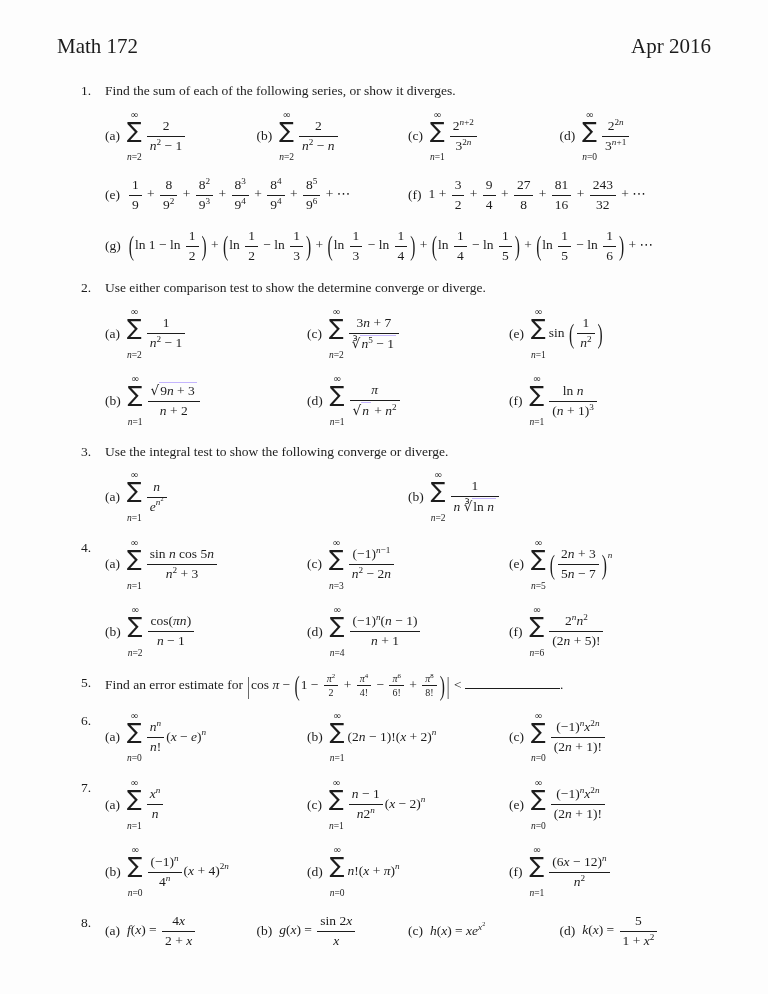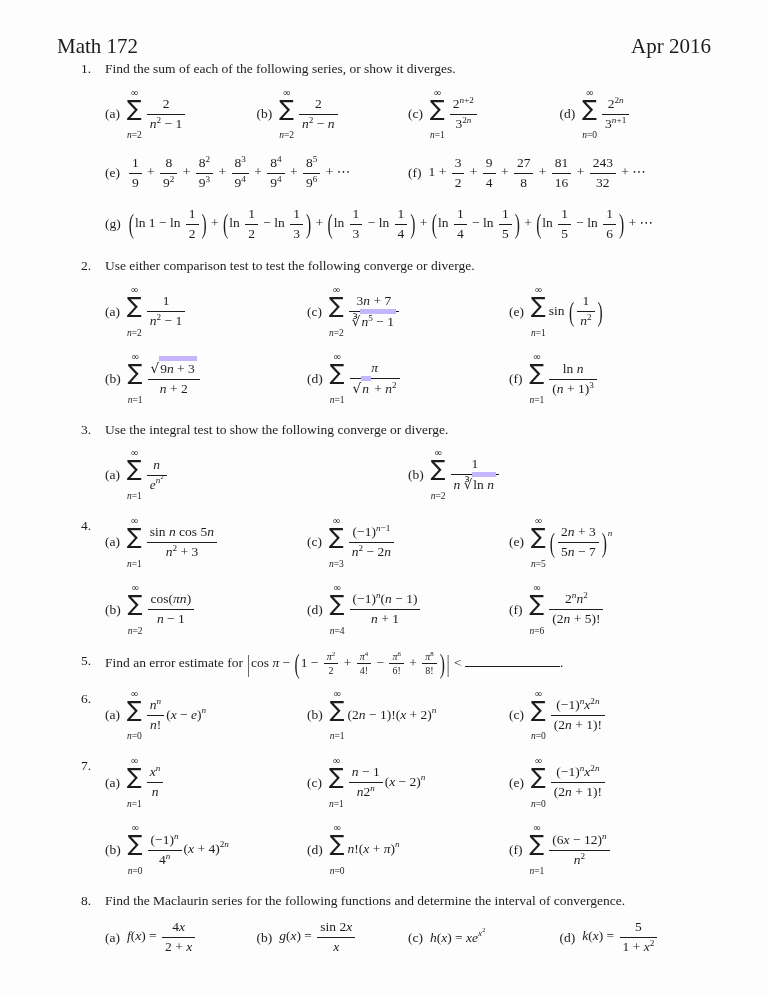--- a/index.html
+++ b/index.html
@@ -2,42 +2,42 @@
 <html><head>
 <meta charset="utf-8">
 <style>
   html,body{margin:0;padding:0;background:#ffffff;}
   .page{
     width:768px;height:994px;box-sizing:border-box;
     background:#fdfdfd;color:#1c1c1c;
     font-family:"Liberation Serif","DejaVu Serif",serif;
     padding:34px 57px 8px 57px;overflow:hidden;position:relative;
   }
-  .header{display:flex;justify-content:space-between;align-items:baseline;font-size:21px;}
+  .header{display:flex;justify-content:space-between;align-items:baseline;font-size:21px;margin-bottom:22px;}
   .problems{font-size:13.5px;}
   .problem{position:relative;padding-left:48px;margin-bottom:12px;}
   .pnum{position:absolute;left:24px;}
   .pline{line-height:1.45;}
   .prow{display:flex;align-items:center;margin:9px 0 14px 0;}
   .cell{flex:1;display:flex;align-items:center;}
   .plabel{margin-right:7px;}
   .pmath{display:inline-block;}
   
   sup,sub{line-height:0;font-size:68%;text-align:center;}
   .s{display:inline-flex;flex-direction:column;align-items:center;vertical-align:middle;line-height:1;margin-right:3px;}
   .s .t{font-size:10px;font-family:"DejaVu Sans",sans-serif;margin-bottom:1px;}
   .s .g{font-size:22px;font-family:"DejaVu Sans","DejaVu Serif",sans-serif;line-height:0.95;}
   .s .b{font-size:9.5px;margin-top:12px;white-space:nowrap;}
   .f{display:inline-block;vertical-align:middle;text-align:center;margin:0 2px;line-height:1.25;}
   .f .n{display:block;padding:0 3px 1px 3px;border-bottom:1px solid #1c1c1c;white-space:nowrap;}
   .f .d{display:block;padding:1px 3px 0 3px;white-space:nowrap;}
   .f.sm{font-size:10px;line-height:1.15;}
   .sq{white-space:nowrap;}
   .sq .rs{font-family:"DejaVu Sans",sans-serif;}
-  .sq .rc{border-top:5px solid #c4b5fd;padding:0 2px 0 1px;font-family:Liberation Serif, serif;}
+  .sq .rc{border-top:1px solid #c4b5fd;padding:0 2px 0 1px;font-family:Liberation Serif, serif;}
   .bp{display:inline-block;font-size:1.15em;transform:scaleY(1.7);vertical-align:middle;line-height:1;padding:0 1px;}
   .tb{display:inline-block;transform:scaleY(1.9);vertical-align:middle;line-height:1;padding:0 1px;}
   .hp{vertical-align:1.05em;}
   .blank{display:inline-block;width:95px;border-bottom:1px solid #1c1c1c;height:0.9em;vertical-align:baseline;}
   i{font-style:italic;}
 </style>
 </head>
 <body>
 
 <div class="page">
@@ -96,21 +96,21 @@
       </div>
       <div class="prow">
         <div class="cell">
             <span class="plabel">(g)</span>
             <span class="pmath"><span class="bp">(</span>ln 1 − ln <span class="f"><span class="n">1</span><span class="d">2</span></span><span class="bp">)</span> + <span class="bp">(</span>ln <span class="f"><span class="n">1</span><span class="d">2</span></span> − ln <span class="f"><span class="n">1</span><span class="d">3</span></span><span class="bp">)</span> + <span class="bp">(</span>ln <span class="f"><span class="n">1</span><span class="d">3</span></span> − ln <span class="f"><span class="n">1</span><span class="d">4</span></span><span class="bp">)</span> + <span class="bp">(</span>ln <span class="f"><span class="n">1</span><span class="d">4</span></span> − ln <span class="f"><span class="n">1</span><span class="d">5</span></span><span class="bp">)</span> + <span class="bp">(</span>ln <span class="f"><span class="n">1</span><span class="d">5</span></span> − ln <span class="f"><span class="n">1</span><span class="d">6</span></span><span class="bp">)</span> + ⋯</span>
           </div>
       </div>
     </section>
 
     <section class="problem">
-      <div class="pline"><span class="pnum">2.</span><span class="pintro">Use either comparison test to test the following converge or diverge.</span></div>
+      <div class="pline"><span class="pnum">2.</span><span class="pintro">Use either comparison test to show the determine converge or diverge.</span></div>
       <div class="prow">
         <div class="cell">
             <span class="plabel">(a)</span>
             <span class="pmath"><span class="s">
                 <span class="t">∞</span>
                 <span class="g">∑</span>
                 <span class="b"><i>n</i>=2</span>
               </span><span class="f"><span class="n">1</span><span class="d"><i>n</i><sup>2</sup> − 1</span></span></span>
           </div>
         <div class="cell">
@@ -320,21 +320,21 @@
             <span class="pmath"><span class="s">
                 <span class="t">∞</span>
                 <span class="g">∑</span>
                 <span class="b"><i>n</i>=1</span>
               </span><span class="f"><span class="n">(6<i>x</i> − 12)<sup><i>n</i></sup></span><span class="d"><i>n</i><sup>2</sup></span></span></span>
           </div>
       </div>
     </section>
 
     <section class="problem">
-      <div class="pline"><span class="pnum">8.</span><span class="pintro">Find the Maclaurin series for the following functions and determine the interval of convergence.</span></div>
+      <div class="pline"><span class="pnum">8.</span></div>
       <div class="prow">
         <div class="cell">
             <span class="plabel">(a)</span>
             <span class="pmath"><i>f</i>(<i>x</i>) = <span class="f"><span class="n">4<i>x</i></span><span class="d">2 + <i>x</i></span></span></span>
           </div>
         <div class="cell">
             <span class="plabel">(b)</span>
             <span class="pmath"><i>g</i>(<i>x</i>) = <span class="f"><span class="n">sin 2<i>x</i></span><span class="d"><i>x</i></span></span></span>
           </div>
         <div class="cell">

